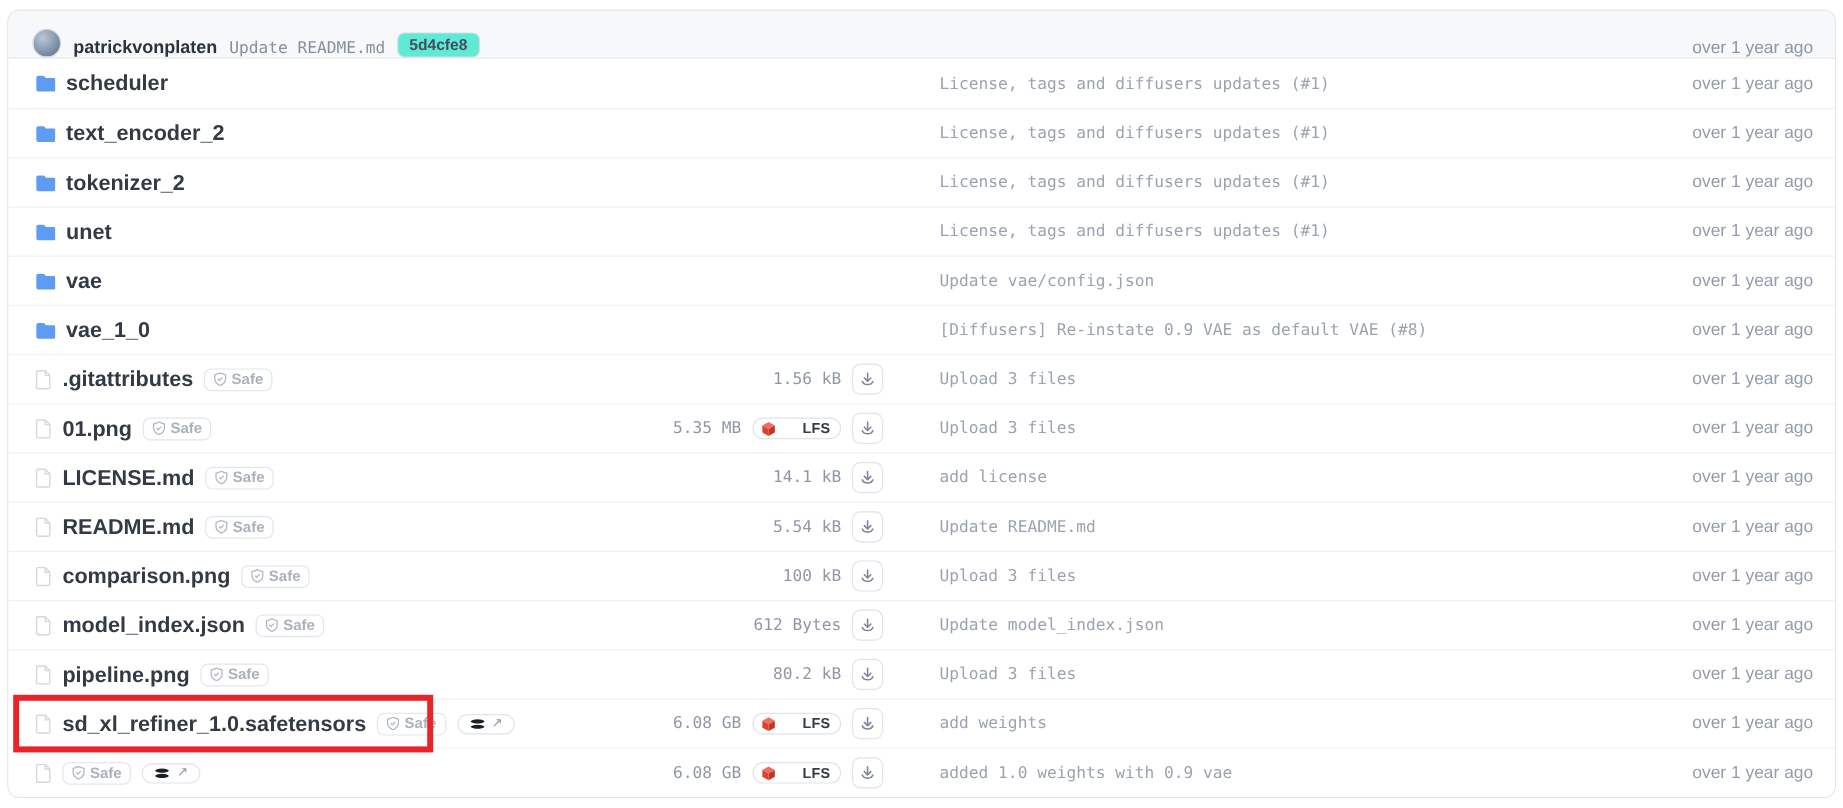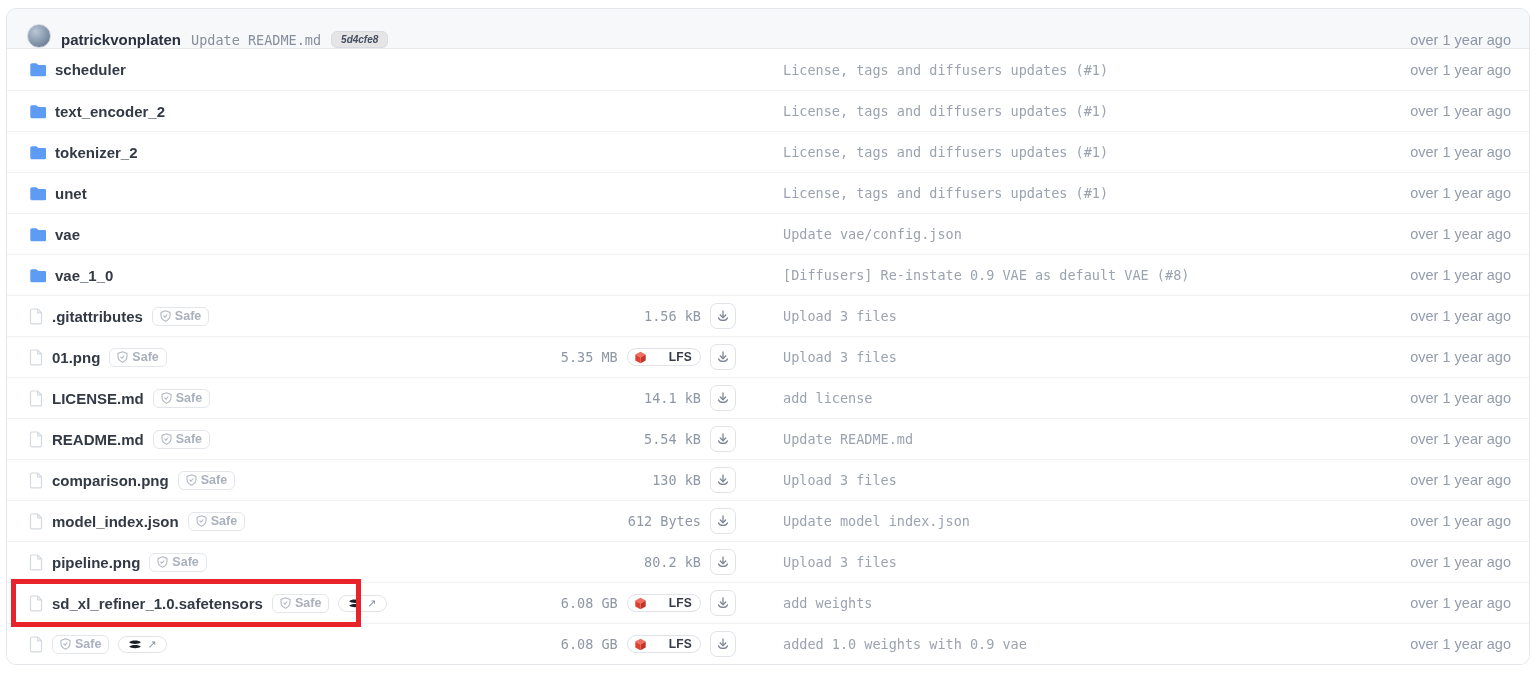--- a/index.html
+++ b/index.html
@@ -9,31 +9,31 @@
     overflow:hidden; background:#fff; }
 
   
   .commit-head { display:flex; align-items:flex-end; height:40px; background:#f6f8fa;
     border-bottom:1px solid #e7e9ed; padding:0 18px 0 20px; gap:10px; }
   .avatar { width:24px; height:24px; border-radius:50%; flex:0 0 auto;
     background:radial-gradient(circle at 35% 30%, #b9c6d6 0%, #8496ab 55%, #5a6b80 100%);
     border:1px solid #d3d9e0; }
   .author { font-size:15px; font-weight:700; color:#2b3240; }
   .head-msg { font-family:"DejaVu Sans Mono", monospace; font-size:13.5px; color:#868f9c; }
-  .hash-badge { border:1px solid #d8dce2; background:#e5e5e5; border-radius:6px;
-    padding:2px 9px; font-size:10px; font-weight:700; color:#454d5e;font-style:italic; }
+  .hash-badge { border:1px solid #d8dce2; background:#5eead4; border-radius:6px;
+    padding:2px 9px; font-size:13px; font-weight:700; color:#454d5e; }
   .head-date { margin-left:auto; font-size:14.5px; color:#8d96a7; }
 
   
   .row { position:relative; display:grid;
     grid-template-columns:520px 152px 44px 1fr 150px;
     align-items:center; height:41px; padding:0 18px 0 22px; background:#fff; }
   .row + .row { border-top:1px solid #f0f1f3; }
   .cell-name { display:flex; align-items:center; gap:9px; min-width:0; }
-  .fname { font-size:15px; font-weight:600; color:#333a45; white-space:nowrap; cursor:pointer; }
+  .fname { font-size:18px; font-weight:600; color:#333a45; white-space:nowrap; cursor:pointer; }
   .icon-folder, .icon-file { flex:0 0 auto; display:flex; }
 
   .cell-size { display:flex; align-items:center; justify-content:flex-end; gap:9px;
     font-family:"DejaVu Sans Mono", monospace; font-size:13.5px; color:#8f97a6; white-space:nowrap; }
   .lfs-badge { display:inline-flex; align-items:flex-end; gap:22px; border:1px solid #e0e3e8;
     border-radius:10px; padding:1px 8px 1px 6px; background:#fff; }
   .lfs-badge .lfs-txt { font-family:"Liberation Sans", sans-serif; font-size:12px;
     font-weight:700; color:#353b47; letter-spacing:.2px; }
 
   .cell-dl { display:flex; justify-content:center; }
@@ -366,21 +366,21 @@
       <span class="safe-badge">
         <svg width="11" height="12" viewBox="0 0 11 12">
               <path d="M5.5.8 10 2.4v3.2c0 2.7-1.9 4.6-4.5 5.6C2.9 10.2 1 8.3 1 5.6V2.4L5.5.8z" fill="none" stroke="#b2b9c4" stroke-width="1.1"></path>
               <path d="M3.5 5.7l1.4 1.4 2.4-2.6" fill="none" stroke="#b2b9c4" stroke-width="1.1"></path>
             </svg>
         <span class="safe-txt">Safe</span>
       </span>
 
     </div>
     <div class="cell-size">
-      <span>130 kB</span>
+      <span>100 kB</span>
 
     </div>
     <div class="cell-dl">
       <span class="dl-btn">
         <svg width="14" height="14" viewBox="0 0 14 14" fill="none" stroke="#7d8596" stroke-width="1.3" stroke-linecap="round" stroke-linejoin="round">
               <path d="M7 2v6.2"></path>
               <path d="M4.3 6 7 8.7 9.7 6"></path>
               <path d="M2.6 8.9a4.6 3.6 0 0 0 8.8 0"></path>
             </svg>
       </span>

